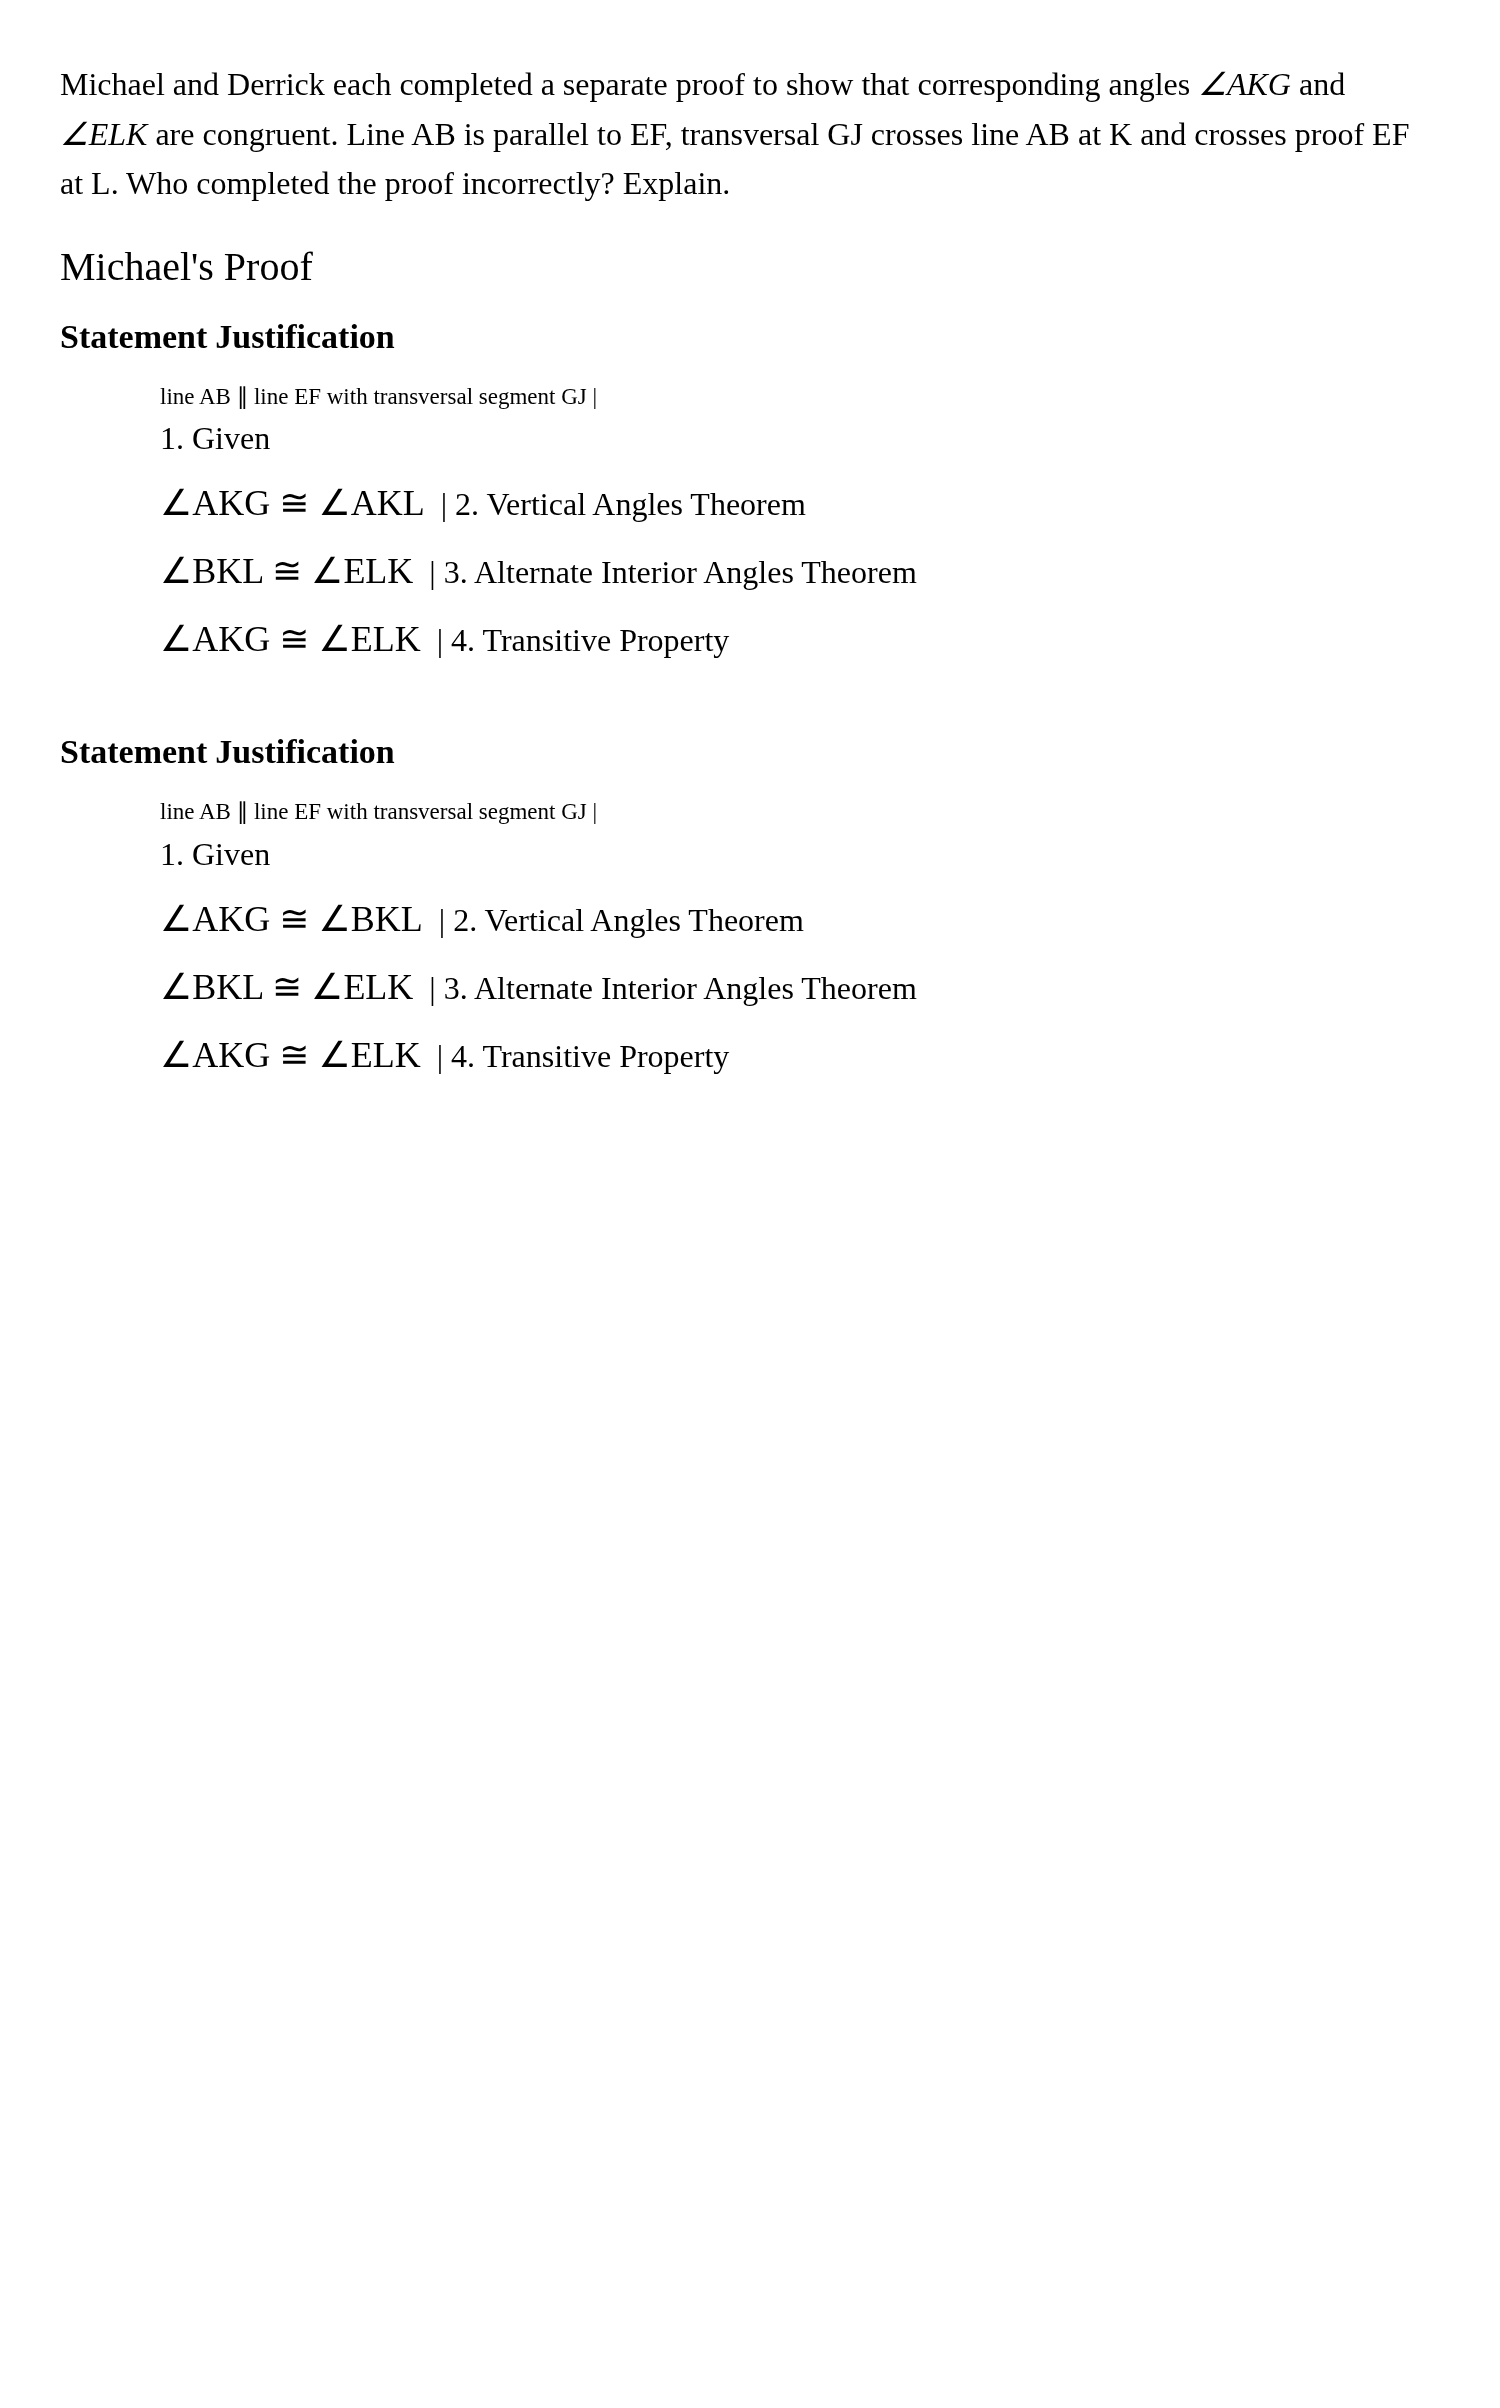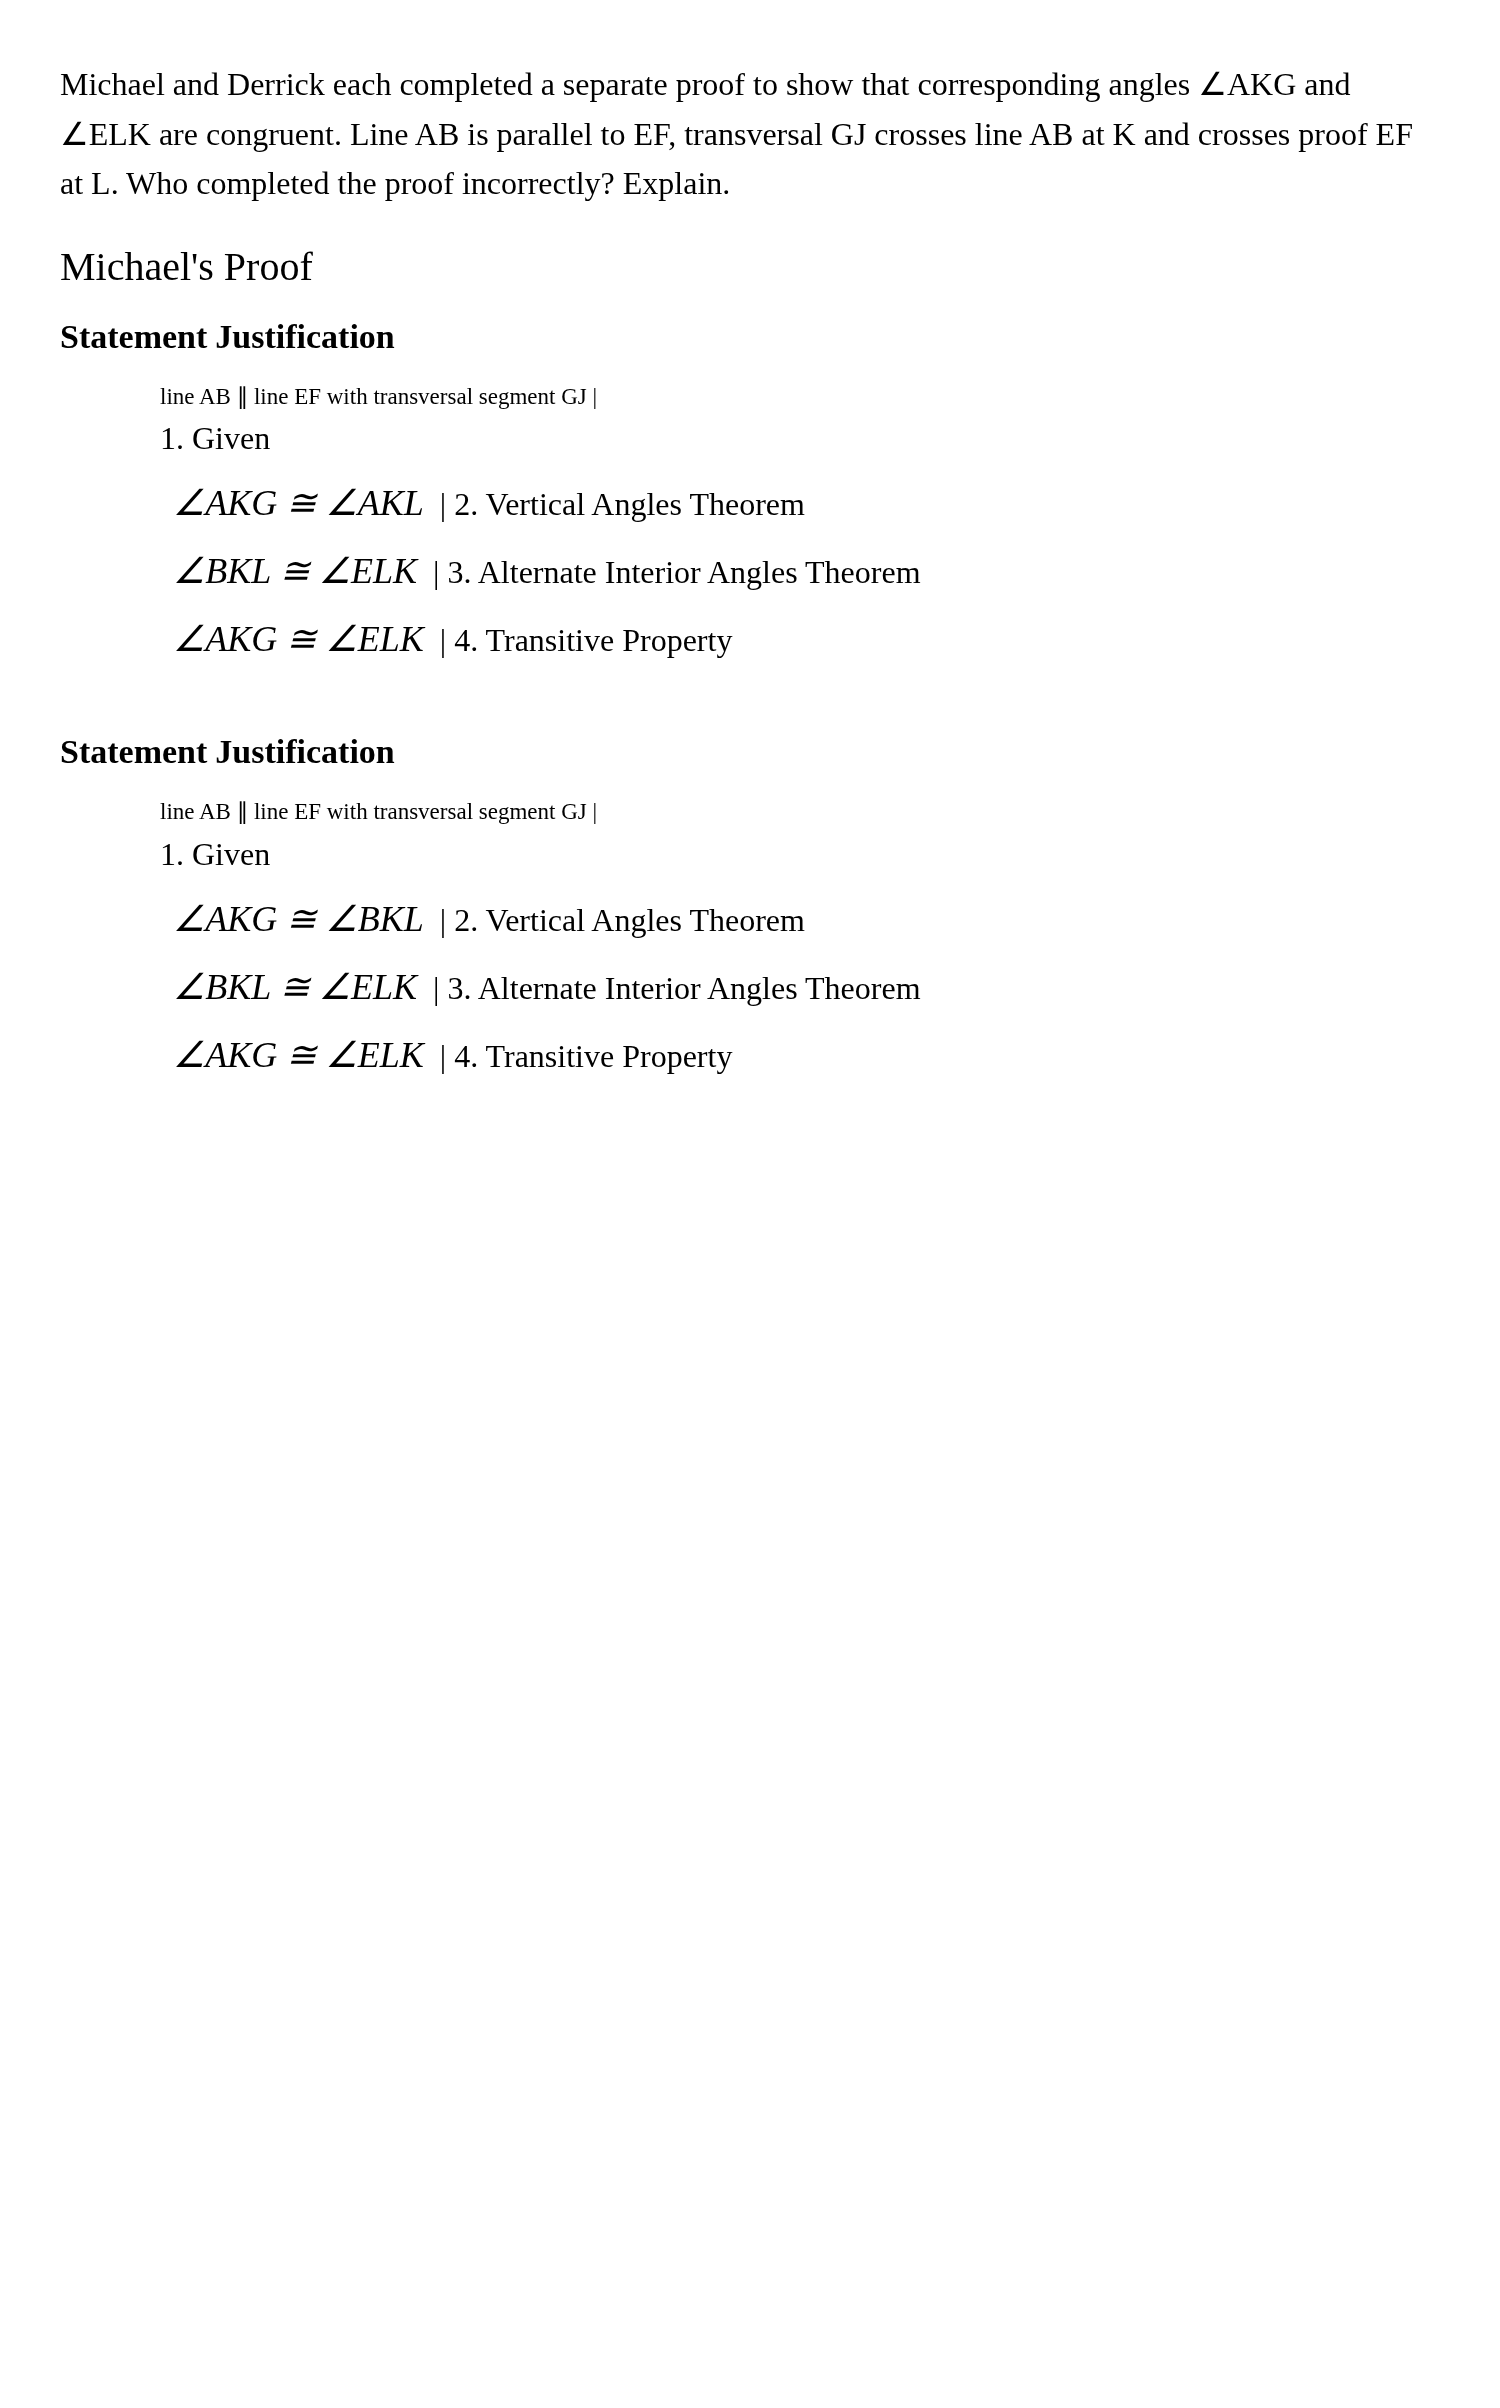--- a/index.html
+++ b/index.html
@@ -19,20 +19,21 @@
       padding: 60px 60px 60px 60px;
     }
 
     .intro-text {
       margin-bottom: 28px;
       font-size: 32px;
       line-height: 1.55;
     }
 
     .math-italic {
+      font-style: italic;
       font-family: 'Times New Roman', serif;
     }
 
     .proof-title {
       font-size: 40px;
       font-weight: normal;
       margin-bottom: 10px;
       font-family: Georgia, serif;
     }
 
@@ -59,24 +60,22 @@
       line-height: 1.5;
     }
 
     .row-justification {
       font-size: 32px;
       line-height: 1.5;
       margin-left: 8px;
     }
 
     .math-block {
-      font-style: italic;
       font-family: 'Times New Roman', serif;
       font-size: 36px;
-      margin-left: 13px;
     }
 
     .row-multiline {
       margin-bottom: 14px;
     }
 
     .row-multiline .row-statement {
       display: block;
     }
 

